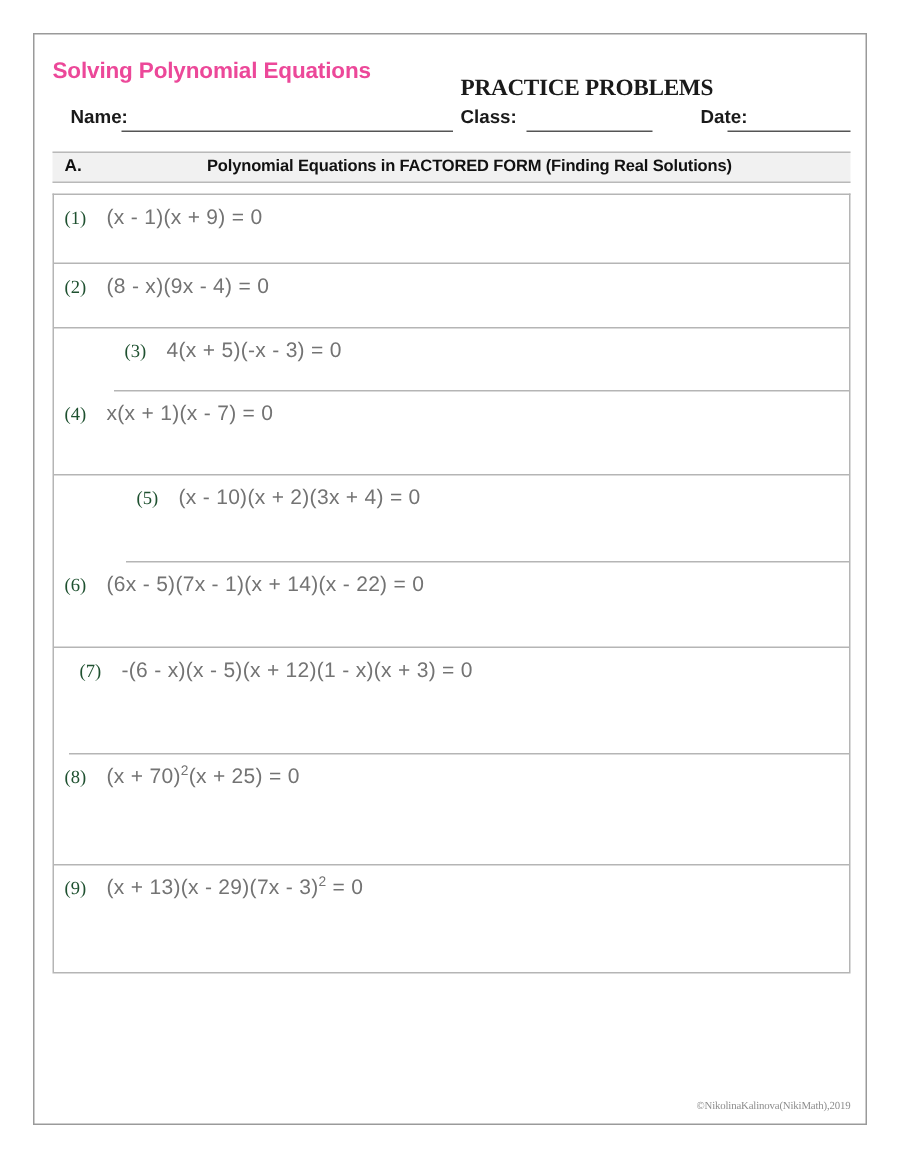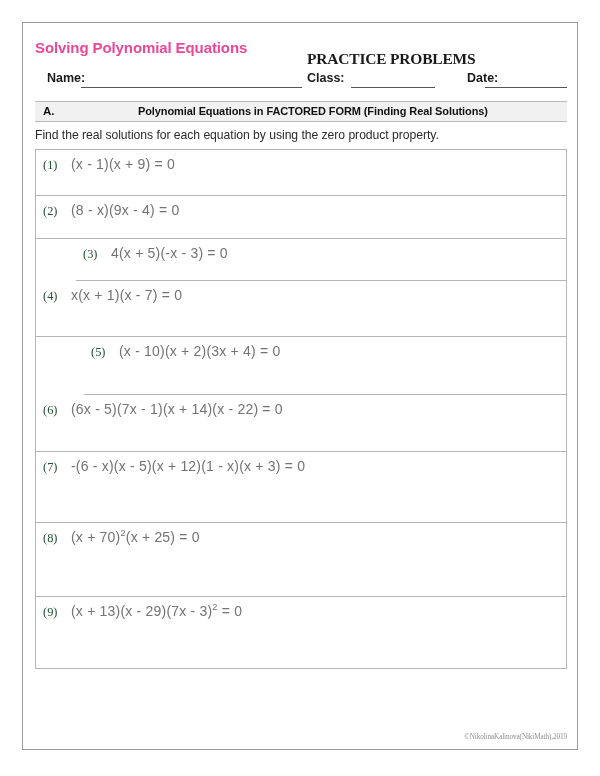--- a/index.html
+++ b/index.html
@@ -189,42 +189,41 @@
 
       <div class="id-label lbl-date">Date:</div>
       <div class="id-rule rule-date"></div>
     </div>
 
     <div class="section-banner">
       <div class="section-letter">A.</div>
       <div class="section-title">Polynomial Equations in FACTORED FORM (Finding Real Solutions)</div>
     </div>
 
-    <div class="instruction">Find the real solutions for each equation by using the zero product property.</div>
 
     <div class="problems" id="problems-table">
         <div class="prob-row" style="height: 46px;">
           <div class="prob-line"><span class="prob-num">(1)</span><span class="prob-eq">(x - 1)(x + 9) = 0</span></div>
         </div>
         <div class="prob-row" style="height: 43px;">
           <div class="prob-line"><span class="prob-num">(2)</span><span class="prob-eq">(8 - x)(9x - 4) = 0</span></div>
         </div>
         <div class="prob-row" style="height: 42px; margin-left: 40px;">
           <div class="prob-line"><span class="prob-num">(3)</span><span class="prob-eq">4(x + 5)(-x - 3) = 0</span></div>
         </div>
         <div class="prob-row" style="height: 56px;">
           <div class="prob-line"><span class="prob-num">(4)</span><span class="prob-eq">x(x + 1)(x - 7) = 0</span></div>
         </div>
         <div class="prob-row" style="height: 58px; margin-left: 48px;">
           <div class="prob-line"><span class="prob-num">(5)</span><span class="prob-eq">(x - 10)(x + 2)(3x + 4) = 0</span></div>
         </div>
         <div class="prob-row" style="height: 57px;">
           <div class="prob-line"><span class="prob-num">(6)</span><span class="prob-eq">(6x - 5)(7x - 1)(x + 14)(x - 22) = 0</span></div>
         </div>
-        <div class="prob-row" style="height: 71px;">
+        <div class="prob-row" style="height: 71px; margin-left: 10px;">
           <div class="prob-line"><span class="prob-num">(7)</span><span class="prob-eq">-(6 - x)(x - 5)(x + 12)(1 - x)(x + 3) = 0</span></div>
         </div>
         <div class="prob-row" style="height: 74px;">
           <div class="prob-line"><span class="prob-num">(8)</span><span class="prob-eq"><span>(x + 70)</span><sup>2</sup><span>(x + 25) = 0</span></span></div>
         </div>
         <div class="prob-row" style="height: 72px;">
           <div class="prob-line"><span class="prob-num">(9)</span><span class="prob-eq"><span>(x + 13)(x - 29)(7x - 3)</span><sup>2</sup><span> = 0</span></span></div>
         </div>
       </div>
 

